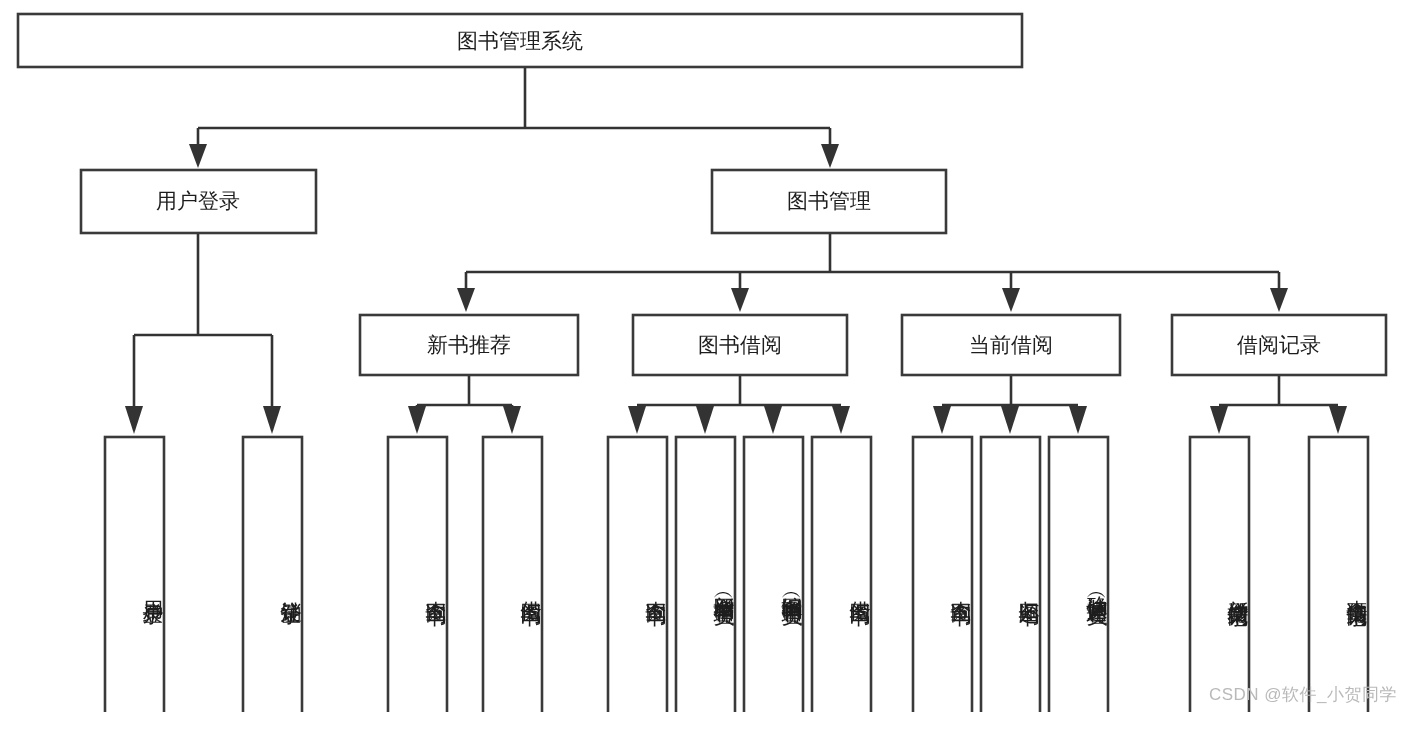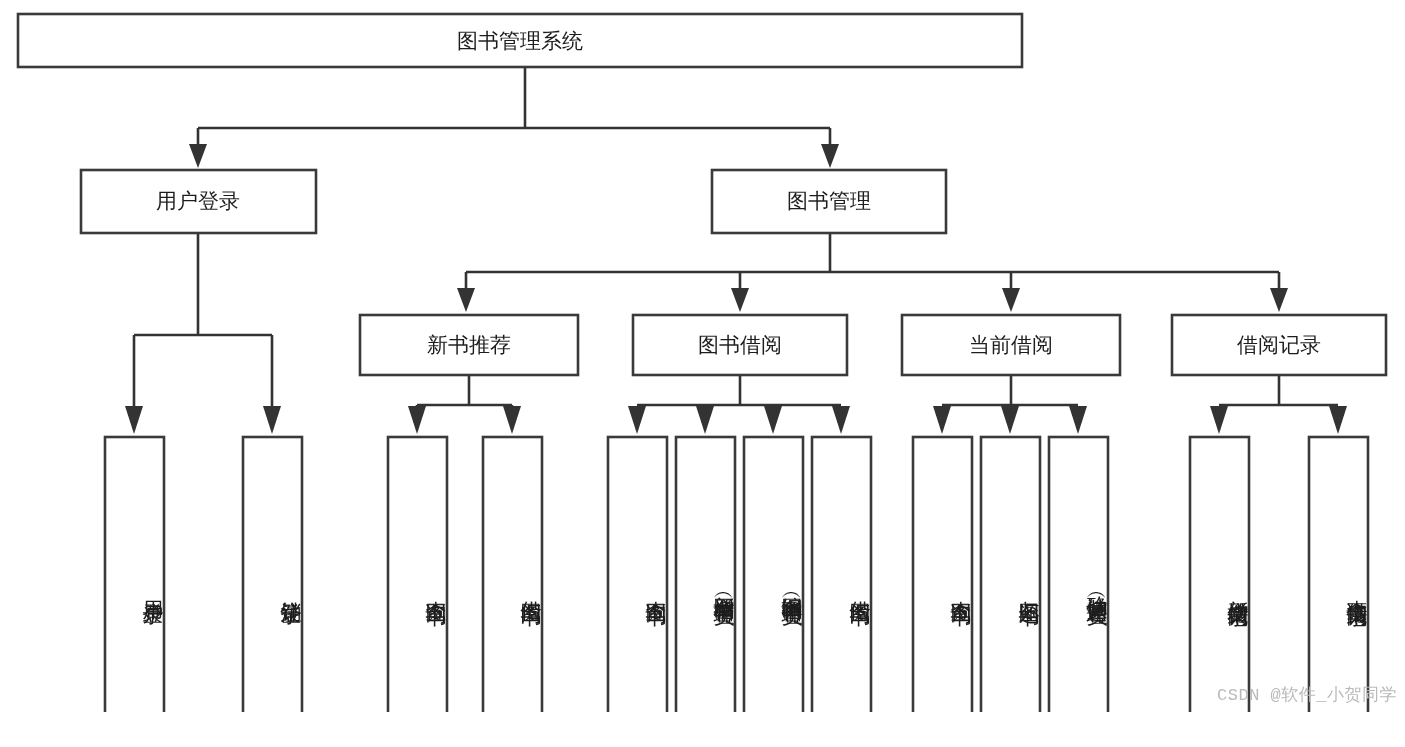--- a/index.html
+++ b/index.html
@@ -56,21 +56,21 @@
     display: flex;
     align-items: flex-start;
     justify-content: center;
     white-space: nowrap;
     pointer-events: none;
   }
   .watermark {
     position: absolute;
     right: 8px;
     bottom: 6px;
-    font-family: Liberation Mono, monospace;
+    font-family: Liberation Sans, sans-serif;
     font-size: 17px;
     color: #b9b9b9;
     letter-spacing: 0.5px;
     white-space: nowrap;
   }
 </style>
 </head>
 <body>
 
 <div id="page">

